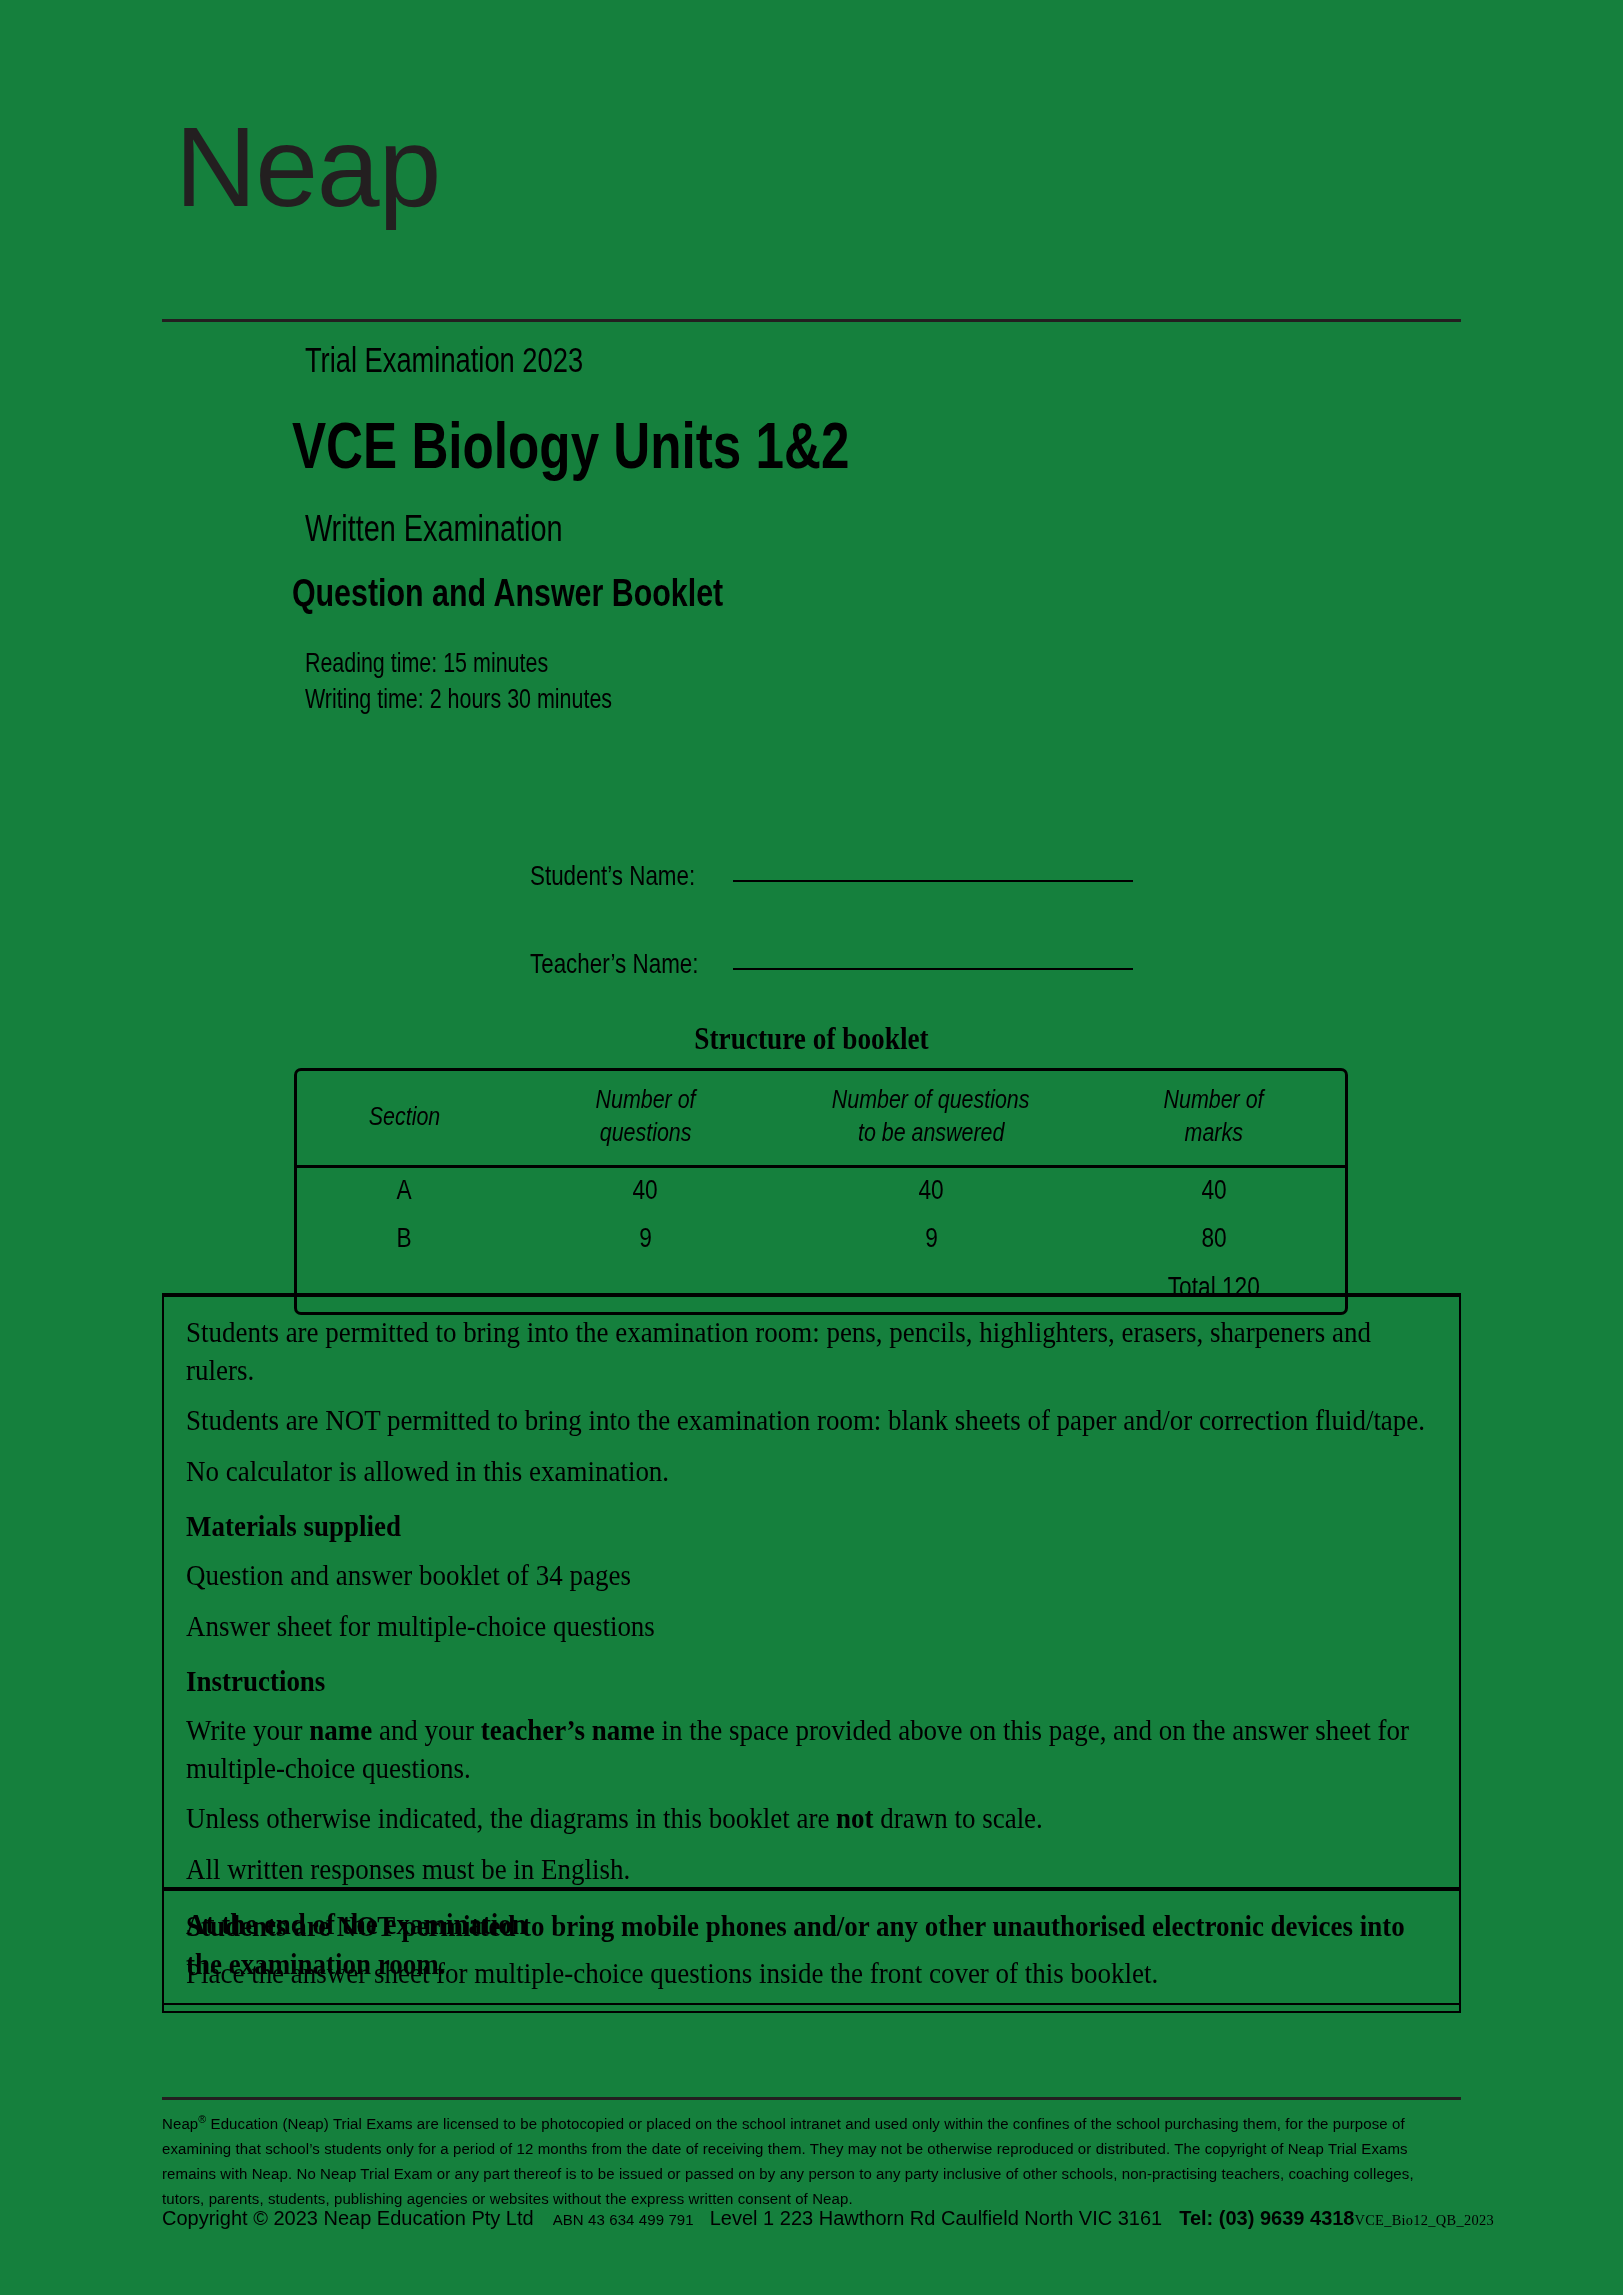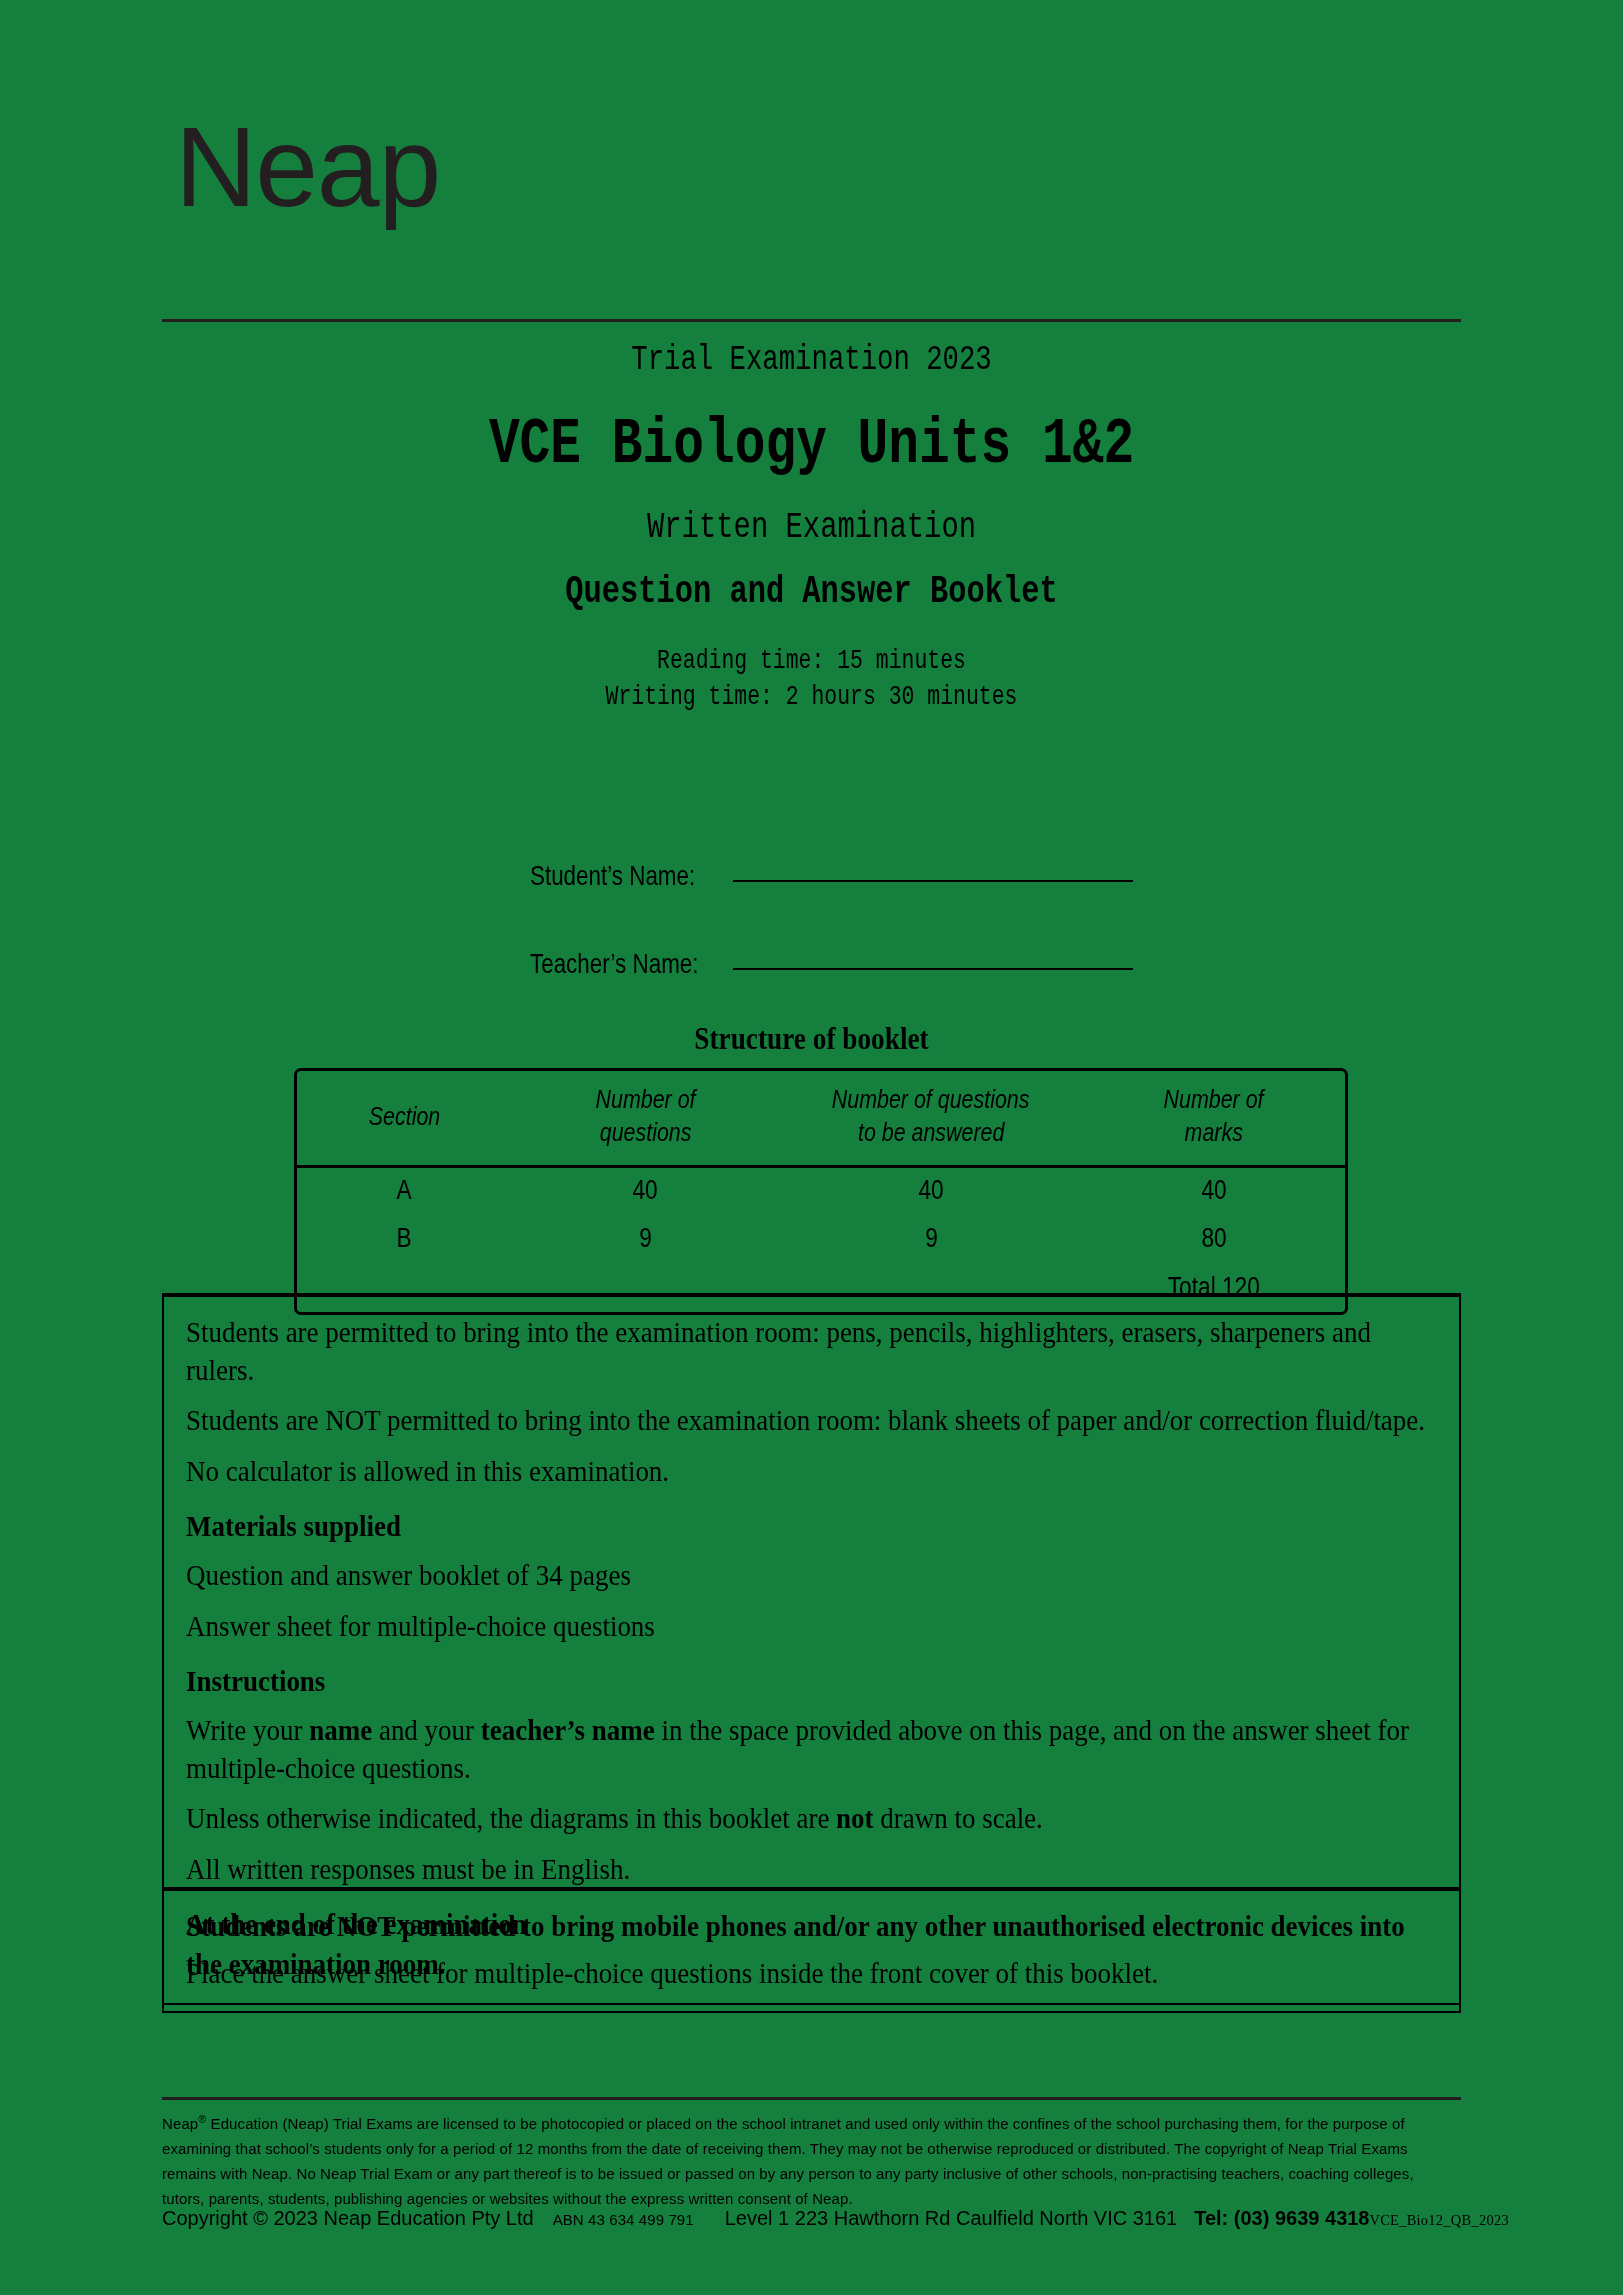--- a/index.html
+++ b/index.html
@@ -48,22 +48,21 @@
     height: 3.3px;
     background: #231f20;
   }
 
   
   .title-stack {
     position: absolute;
     left: 162px;
     top: 340px;
     width: 1299px;
-    text-align: center;
-    font-family: Liberation Mono, monospace;
+    font-family: Liberation Sans, sans-serif;
   }
   .exam-year {
     font-size: 35px;
     font-weight: 400;
     letter-spacing: 0px;
     transform: scaleX(0.78);
     transform-origin: center;
     margin-bottom: 29px;
   }
   .exam-title {
@@ -281,21 +280,21 @@
     align-items: baseline;
     font-size: 20px;
     white-space: nowrap;
   }
   .cp-main { }
   .cp-abn {
     font-size: 15px;
     margin-left: 19px;
     letter-spacing: 0.1px;
   }
-  .cp-addr { margin-left: 31px; }
+  .cp-addr { margin-left: 16px; }
   .cp-tel { margin-left: 17px; font-weight: bold; }
   .cp-code {
     margin-left: auto;
     font-family: "Liberation Serif", serif;
     font-size: 14.4px;
     letter-spacing: 0.3px;
   }
 </style>
 </head>
 <body>

